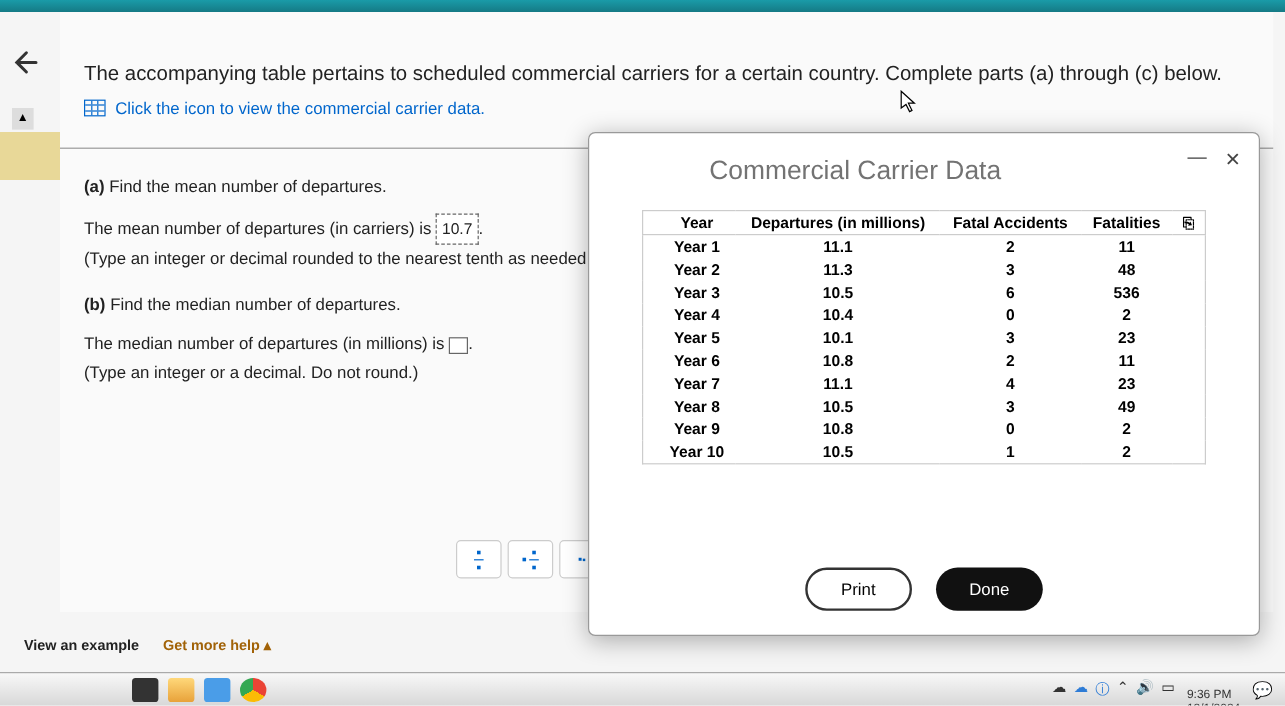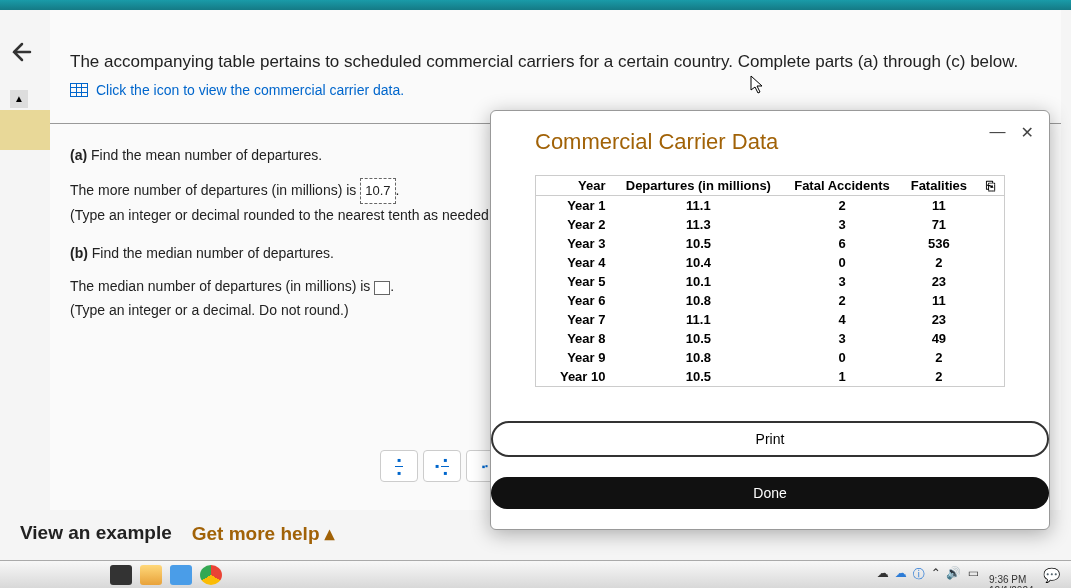--- a/index.html
+++ b/index.html
@@ -19,35 +19,35 @@
 .divider { border-top: 1px solid #999; margin: 10px 0 10px 0; }
 .highlight-bar { position: absolute; left: 0; top: 100px; width: 50px; height: 40px; background: #e8d898; }
 .question-area { padding: 10px 20px; font-size: 14px; color: #222; line-height: 1.7; }
 .part-label { margin-bottom: 10px; }
 .answer-box { display: inline-block; border: 1px dashed #666; padding: 1px 4px; font-size: 13px; background: #fff; }
 .empty-box { display: inline-block; border: 1px solid #666; width: 16px; height: 14px; background: #fff; vertical-align: middle; }
 .toolbar { position: absolute; left: 330px; top: 440px; display: flex; gap: 5px; }
 .toolbar button { width: 38px; height: 32px; background: #fff; border: 1px solid #ccc; border-radius: 4px; font-size: 12px; cursor: pointer; display: flex; align-items: center; justify-content: center; }
 .frac-btn { flex-direction: column; font-size: 9px; line-height: 1; color: #0066cc; }
 .frac-btn .top { border-bottom: 1px solid #0066cc; padding: 0 2px; }
-.bottom-links { position: absolute; bottom: 15px; left: 20px; font-size: 19px; display: flex; gap: 20px; }
+.bottom-links { position: absolute; bottom: 15px; left: 20px; font-size: 12px; display: flex; gap: 20px; }
 .bottom-links span { cursor: pointer; }
 .bottom-links .bold { font-weight: bold; color: #222; }
 .bottom-links .help { font-weight: bold; color: #a16207; }
 
 .modal { position: absolute; top: 110px; left: 490px; width: 560px; height: 420px; background: #fff; border: 1px solid #999; border-radius: 6px; box-shadow: 0 4px 20px rgba(0,0,0,0.3); }
-.modal-header { padding: 18px 20px 10px 44px; font-size: 22px; color: #a16207; }
+.modal-header { padding: 18px 20px 10px 100px; font-size: 22px; color: #737373; }
 .modal-controls { position: absolute; top: 12px; right: 15px; display: flex; gap: 15px; font-size: 16px; color: #444; }
 .modal-controls span { cursor: pointer; }
 .data-table { margin: 10px auto 0 auto; border: 1px solid #ccc; border-collapse: collapse; font-size: 13px; width: 470px; }
 .data-table th, .data-table td { padding: 2px 8px; text-align: center; font-weight: bold; }
 .data-table th { font-weight: bold; border-bottom: 1px solid #ccc; }
-.data-table .year-col { text-align: right; padding-left: 20px; }
+.data-table .year-col { text-align: center; padding-left: 20px; }
 .copy-icon { font-size: 12px; }
-.modal-buttons { position: absolute; bottom: 20px; left: 0; right: 0; display: flex; justify-content: center; gap: 20px; flex-direction: column; }
+.modal-buttons { position: absolute; bottom: 20px; left: 0; right: 0; display: flex; justify-content: center; gap: 20px; }
 .btn-print { padding: 8px 28px; border: 2px solid #333; border-radius: 20px; background: #fff; font-size: 14px; cursor: pointer; }
 .btn-done { padding: 8px 28px; border: none; border-radius: 20px; background: #111; color: #fff; font-size: 14px; cursor: pointer; }
 
 .taskbar { position: absolute; bottom: 0; left: 0; right: 0; height: 28px; background: linear-gradient(to bottom, #f8f8f8, #d8d8d8); border-top: 1px solid #aaa; display: flex; align-items: center; padding: 0 10px; }
 .taskbar-left { display: flex; gap: 8px; margin-left: 100px; }
 .taskbar-left .ticon { width: 22px; height: 20px; border-radius: 3px; }
 .taskbar-right { margin-left: auto; display: flex; align-items: center; gap: 10px; font-size: 11px; color: #333; }
 .tray-icons { display: flex; gap: 6px; font-size: 12px; }
 .clock { text-align: left; font-size: 10px; line-height: 1.1; margin-top: 20px; }
 .cursor { position: absolute; top: 75px; left: 750px; font-size: 16px; color: #000; pointer-events: none; }
@@ -87,21 +87,21 @@
           </span>
       </span>
       <span class="data-link">Click the icon to view the commercial carrier data.</span>
     </div>
 
     <div class="divider"></div>
 
     <div class="question-area">
       <div class="part-label"><b><span style="font-weight:bold">(a)</span></b> <span>Find the mean number of departures.</span></div>
       <div>
-        <span>The more number of departures (in millions) is </span><span class="answer-box">10.7</span><span>.</span>
+        <span>The mean number of departures (in carriers) is </span><span class="answer-box">10.7</span><span>.</span>
       </div>
       <div>(Type an integer or decimal rounded to the nearest tenth as needed.)</div>
 
       <div class="part-label" style="margin-top:14px"><b>(b)</b> <span>Find the median number of departures.</span></div>
       <div style="margin-top:10px">
         <span>The median number of departures (in millions) is </span><span class="empty-box"></span><span>.</span>
       </div>
       <div>(Type an integer or a decimal. Do not round.)</div>
     </div>
 
@@ -148,21 +148,21 @@
           <td class="year-col">Year 1</td>
           <td>11.1</td>
           <td>2</td>
           <td>11</td>
           <td></td>
         </tr>
         <tr>
           <td class="year-col">Year 2</td>
           <td>11.3</td>
           <td>3</td>
-          <td>71</td>
+          <td>48</td>
           <td></td>
         </tr>
         <tr>
           <td class="year-col">Year 3</td>
           <td>10.5</td>
           <td>6</td>
           <td>536</td>
           <td></td>
         </tr>
         <tr>

